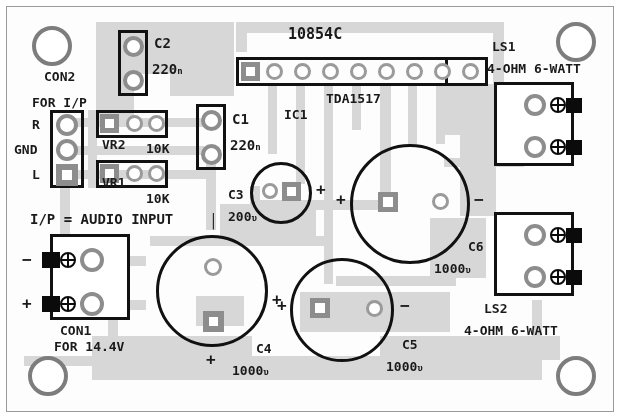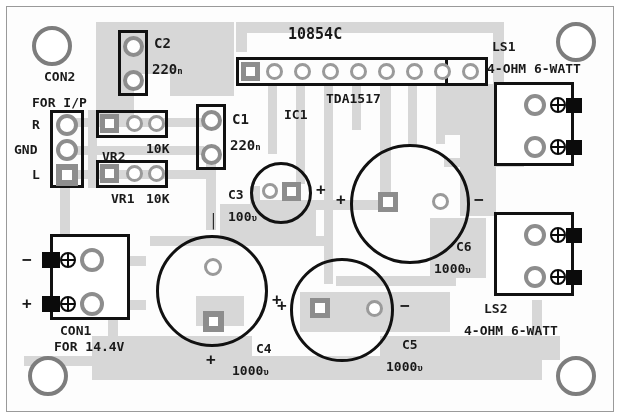--- a/index.html
+++ b/index.html
@@ -163,30 +163,30 @@
   <div class="txt t13" style="left:32px;top:118px;">R</div>
   <div class="txt t13" style="left:14px;top:143px;">GND</div>
   <div class="txt t13" style="left:32px;top:168px;">L</div>
 
   <div class="box" style="left:96px;top:110px;width:72px;height:28px;"></div>
   <div class="sqpad" style="left:100px;top:114px;width:19px;height:19px;">
       <i></i>
     </div>
   <div class="ring-sm" style="left:126px;top:115px;width:17px;height:17px;"></div>
   <div class="ring-sm" style="left:148px;top:115px;width:17px;height:17px;"></div>
-  <div class="txt t13" style="left:102px;top:138px;margin-top:12px;">VR2</div>
+  <div class="txt t13" style="left:102px;top:138px;">VR2</div>
   <div class="txt t13" style="left:146px;top:142px;">10K</div>
 
   <div class="box" style="left:96px;top:160px;width:72px;height:28px;"></div>
   <div class="sqpad" style="left:100px;top:164px;width:19px;height:19px;">
       <i></i>
     </div>
   <div class="ring-sm" style="left:126px;top:165px;width:17px;height:17px;"></div>
   <div class="ring-sm" style="left:148px;top:165px;width:17px;height:17px;"></div>
-  <div class="txt t13" style="left:102px;top:192px;margin-left:9px;">VR1</div>
+  <div class="txt t13" style="left:102px;top:176px;">VR1</div>
   <div class="txt t13" style="left:146px;top:192px;">10K</div>
 
   <div class="box" style="left:118px;top:30px;width:30px;height:66px;"></div>
   <div class="ring" style="left:123px;top:36px;width:21px;height:21px;"></div>
   <div class="ring" style="left:123px;top:70px;width:21px;height:21px;"></div>
   <div class="txt t14" style="left:154px;top:36px;">C2</div>
   <div class="txt t14" style="left:152px;top:62px;"><span>220</span><span class="sub">n</span></div>
 
   <div class="box" style="left:196px;top:104px;width:30px;height:66px;"></div>
   <div class="ring" style="left:201px;top:110px;width:21px;height:21px;"></div>
@@ -232,30 +232,30 @@
   <div class="txt t13" style="left:484px;top:302px;">LS2</div>
   <div class="txt t13" style="left:464px;top:324px;">4-OHM 6-WATT</div>
 
   <div class="circ" style="left:250px;top:162px;width:62px;height:62px;"></div>
   <div class="ring-sm" style="left:262px;top:183px;width:16px;height:16px;"></div>
   <div class="sqpad" style="left:282px;top:182px;width:19px;height:19px;">
       <i></i>
     </div>
   <div class="txt t16" style="left:316px;top:182px;">+</div>
   <div class="txt t13" style="left:228px;top:188px;">C3</div>
-  <div class="txt t13" style="left:228px;top:210px;"><span>100</span><span class="sub">υ</span></div>
+  <div class="txt t13" style="left:228px;top:210px;"><span>200</span><span class="sub">υ</span></div>
 
   <div class="circ" style="left:350px;top:144px;width:120px;height:120px;"></div>
   <div class="sqpad" style="left:378px;top:192px;width:20px;height:20px;">
       <i></i>
     </div>
   <div class="ring-sm" style="left:432px;top:193px;width:17px;height:17px;"></div>
   <div class="txt t16" style="left:336px;top:192px;">+</div>
   <div class="txt t16" style="left:474px;top:192px;">−</div>
-  <div class="txt t13" style="left:456px;top:240px;">C6</div>
+  <div class="txt t13" style="left:468px;top:240px;">C6</div>
   <div class="txt t13" style="left:434px;top:262px;"><span>1000</span><span class="sub">υ</span></div>
 
   <div class="circ" style="left:156px;top:235px;width:112px;height:112px;"></div>
   <div class="ring-sm" style="left:204px;top:258px;width:18px;height:18px;"></div>
   <div class="sqpad" style="left:203px;top:311px;width:21px;height:21px;">
       <i></i>
     </div>
   <div class="txt t14" style="left:209px;top:214px;">│</div>
   <div class="txt t16" style="left:206px;top:352px;">+</div>
   <div class="txt t13" style="left:256px;top:342px;">C4</div>
@@ -266,20 +266,21 @@
   <div class="sqpad" style="left:310px;top:298px;width:20px;height:20px;">
       <i></i>
     </div>
   <div class="ring-sm" style="left:366px;top:300px;width:17px;height:17px;"></div>
   <div class="txt t16" style="left:277px;top:298px;">+</div>
   <div class="txt t16" style="left:400px;top:298px;">−</div>
   <div class="txt t13" style="left:402px;top:338px;">C5</div>
   <div class="txt t13" style="left:386px;top:360px;"><span>1000</span><span class="sub">υ</span></div>
   <div class="txt t16" style="left:336px;top:188px;"></div>
 
+  <div class="txt t14" style="left:30px;top:212px;">I/P = AUDIO INPUT</div>
 
   <div class="boxfill" style="left:50px;top:234px;width:80px;height:86px;"></div>
   <div class="tab" style="left:42px;top:252px;width:18px;height:16px;"></div>
   <div class="screw" style="left:60px;top:252px;width:16px;height:16px;"></div>
   <div class="ring" style="left:80px;top:248px;width:24px;height:24px;"></div>
   <div class="tab" style="left:42px;top:296px;width:18px;height:16px;"></div>
   <div class="screw" style="left:60px;top:296px;width:16px;height:16px;"></div>
   <div class="ring" style="left:80px;top:292px;width:24px;height:24px;"></div>
   <div class="txt t16" style="left:22px;top:252px;">−</div>
   <div class="txt t16" style="left:22px;top:296px;">+</div>

